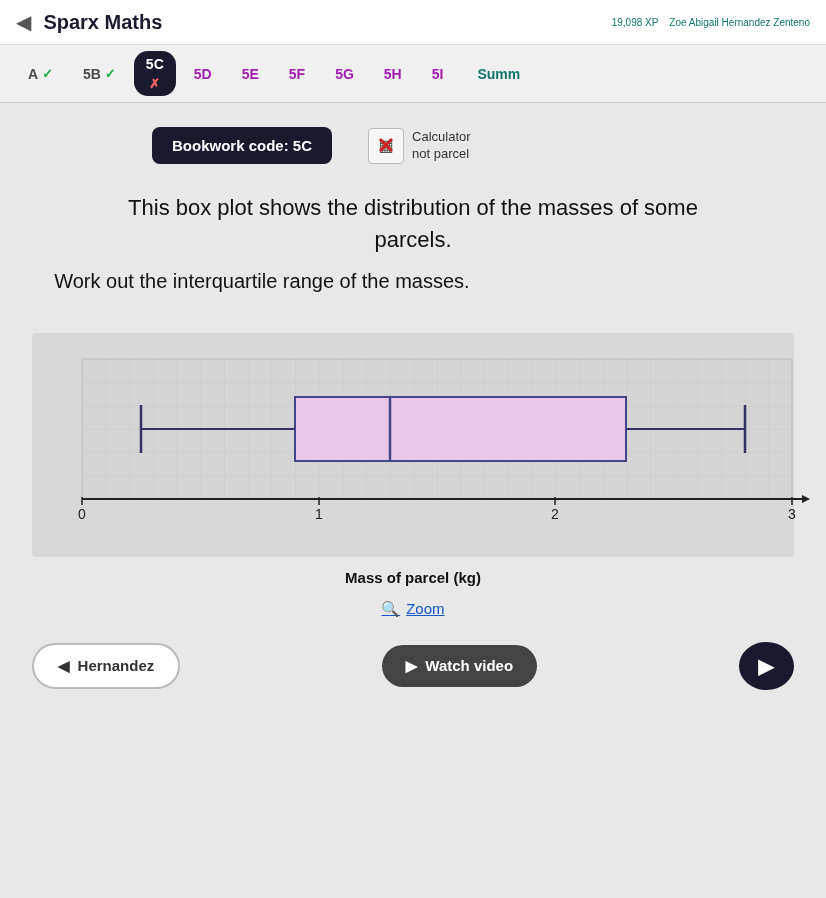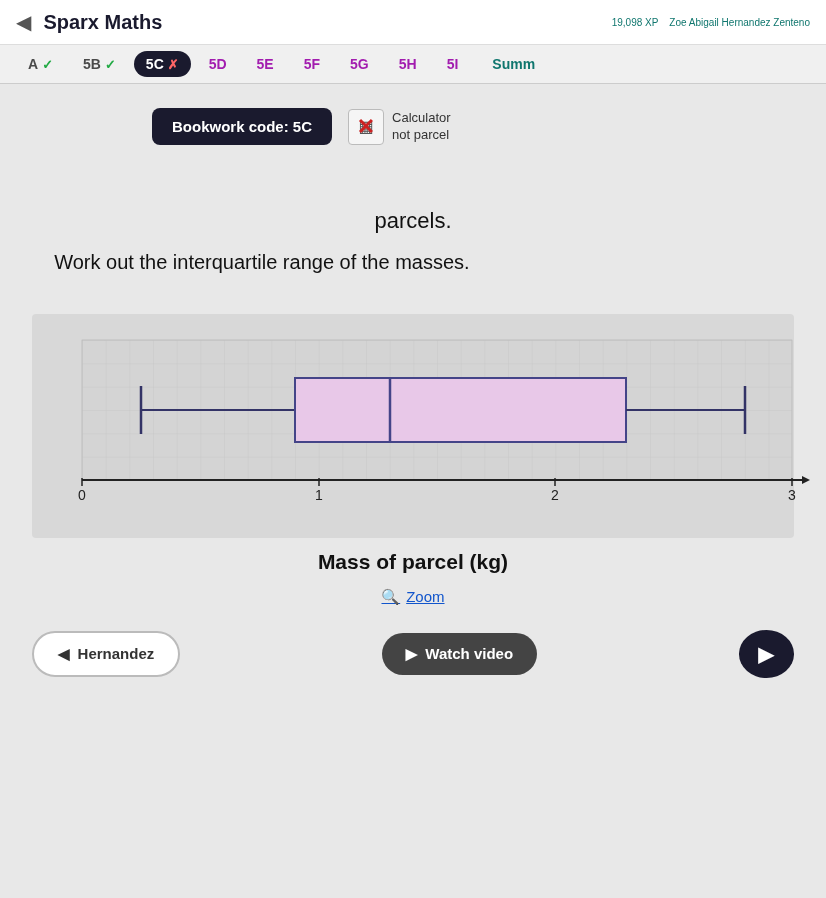--- a/index.html
+++ b/index.html
@@ -58,41 +58,42 @@
       color: #a21caf;
       background: transparent;
     }
     .nav-tab.done {
       color: #4a4a4a;
     }
     .nav-tab.active {
       background: #1a1a2e;
       color: white;
       border-radius: 14px;
+      flex-direction: column;
     }
     .nav-tab .check { color: #22aa44; font-size: 13px; }
     .nav-tab .cross { color: #cc2222; font-size: 13px; }
     .summ {
       margin-left: 4px;
       color: #0f766e;
       font-weight: 600;
       font-size: 14px;
     }
 
     
     .content {
       background: #e8e8e8;
       padding: 24px 32px;
     }
 
     
     .bookwork-row {
       display: flex;
       align-items: center;
-      gap: 16px;
+      gap: 36px;
       margin-bottom: 28px;
       padding-left: 120px;
     }
     .bookwork-badge {
       background: #1a1a2e;
       color: white;
       padding: 10px 20px;
       border-radius: 8px;
       font-size: 15px;
       font-weight: 600;
@@ -147,21 +148,21 @@
     .plot-wrapper {
       background: #d8d8d8;
       border-radius: 4px;
       padding: 16px 20px 8px 20px;
       margin-bottom: 12px;
     }
 
     
     .axis-label {
       text-align: center;
-      font-size: 21px;
+      font-size: 15px;
       font-weight: 600;
       color: #111;
       margin-bottom: 14px;
     }
 
     
     .zoom-btn {
       display: flex;
       align-items: center;
       justify-content: center;
@@ -267,21 +268,21 @@
         <span class="calc-cross">✕</span>
       </div>
       <div class="calc-text">
         <div>Calculator</div>
         <div>not parcel</div>
       </div>
     </div>
   </div>
 
   <div class="question-text">
-    <br>
+    <span>This box plot shows the distribution of the masses of some</span><br>
     <span>parcels.</span>
   </div>
   <div class="sub-question">
     &nbsp;&nbsp;&nbsp;&nbsp;<span>Work out the interquartile range of the masses.</span>
   </div>
 
   <div class="plot-wrapper">
     <svg width="760" height="200" viewBox="0 0 760 200" style="display:block; margin:0 auto;">
 
       <rect x="30" y="10" width="710" height="140" fill="#d4d4d4" stroke="#bbb" stroke-width="0.5"></rect>

